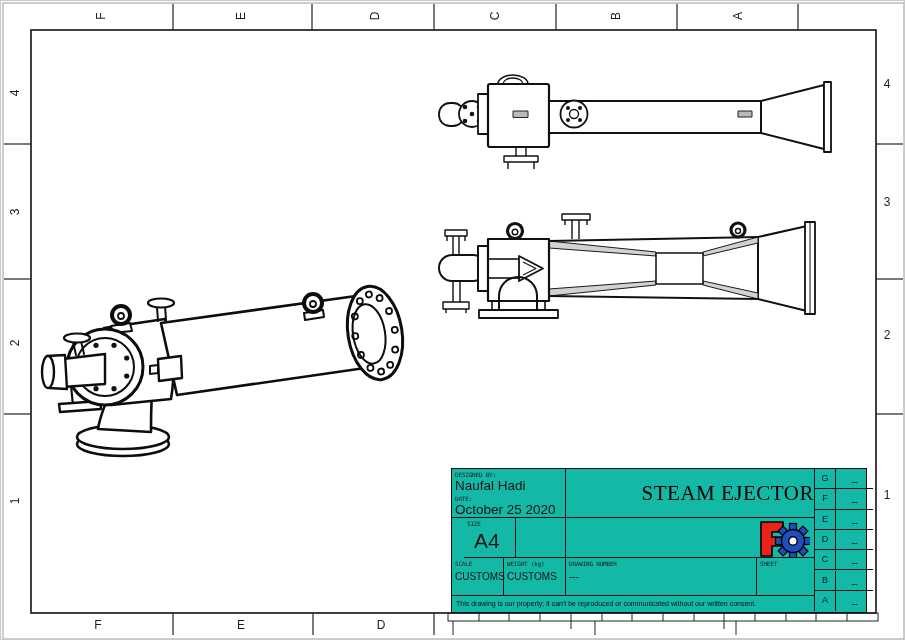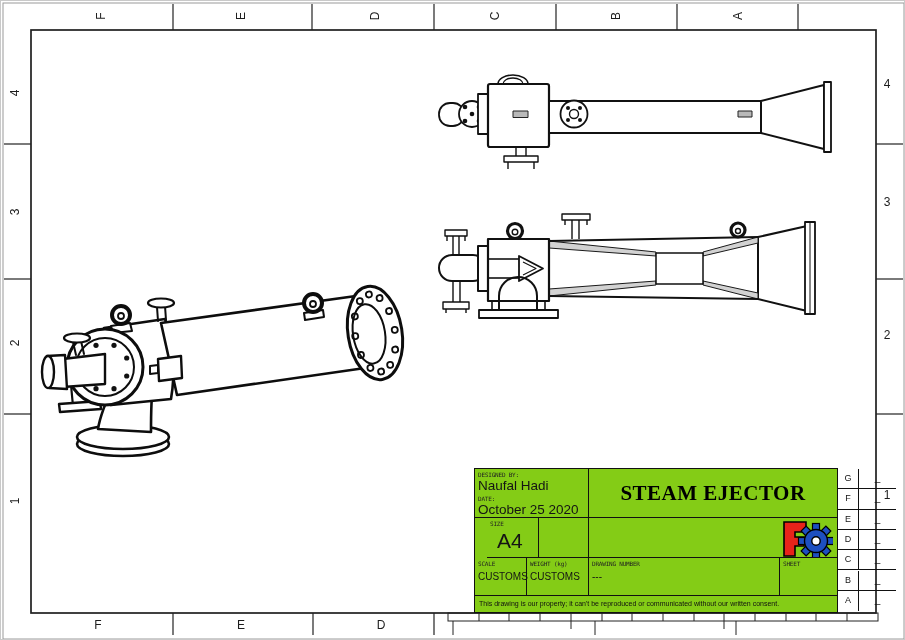--- a/index.html
+++ b/index.html
@@ -6,31 +6,31 @@
   .page{
     position:relative;width:905px;height:640px;background:#ffffff;
     font-family:"Liberation Sans",sans-serif;color:#141414;overflow:hidden;
     box-sizing:border-box;border:1px solid #c9c9c9;
   }
   .art{position:absolute;left:0;top:0;}
   
   .zl{position:absolute;font-size:12px;color:#1c1c1c;transform:translate(-50%,-50%);white-space:nowrap;}
   .zl.rot{transform:translate(-50%,-50%) rotate(-90deg);}
   
-  .tb{position:absolute;left:450px;top:467px;width:364px;height:145px;border:1.6px solid #111;box-sizing:border-box;background:#84cc16;margin-left:23px;}
+  .tb{position:absolute;left:450px;top:467px;width:416px;height:145px;border:1.6px solid #111;box-sizing:border-box;background:#14b8a6;}
   .cell{position:absolute;box-sizing:border-box;}
   .br{border-right:1.3px solid #111;}
   .bb{border-bottom:1.3px solid #111;}
   .bl{border-left:1.3px solid #111;}
   .lab{font-family:"DejaVu Sans Mono",monospace;font-size:6px;letter-spacing:-0.2px;color:#222;display:block;padding:2px 0 0 3px;line-height:7px;}
   .val{font-family:"Liberation Sans",sans-serif;font-size:13.5px;display:block;padding:0 0 0 3px;line-height:15px;}
   .val-sm{font-size:10px;line-height:12px;display:block;padding:4px 0 0 3px;}
   .size-val{font-size:21px;display:block;padding:2px 0 0 10px;}
-  .tb-title{position:absolute;width:100%;text-align:center;top:12px;
-    font-family:"Liberation Serif",serif;font-weight:700;font-size:21px;letter-spacing:0.5px;color:#000;}
+  .tb-title{position:absolute;width:100%;text-align:right;top:12px;
+    font-family:"Liberation Serif",serif;font-weight:400;font-size:21px;letter-spacing:0.5px;color:#000;}
   .disc{font-size:7px;color:#111;padding:4px 0 0 4px;display:block;}
   .rev-row{position:absolute;left:0;width:100%;box-sizing:border-box;border-bottom:1.3px solid #111;}
   .rev-letter{position:absolute;left:0;top:0;width:21px;height:100%;border-right:1.3px solid #111;box-sizing:border-box;
     font-size:9px;text-align:center;line-height:19px;}
   .rev-val{position:absolute;left:21px;right:0;top:0;height:100%;font-size:10px;text-align:center;line-height:17px;}
 </style>
 </head>
 <body>
 
 <div class="page">

